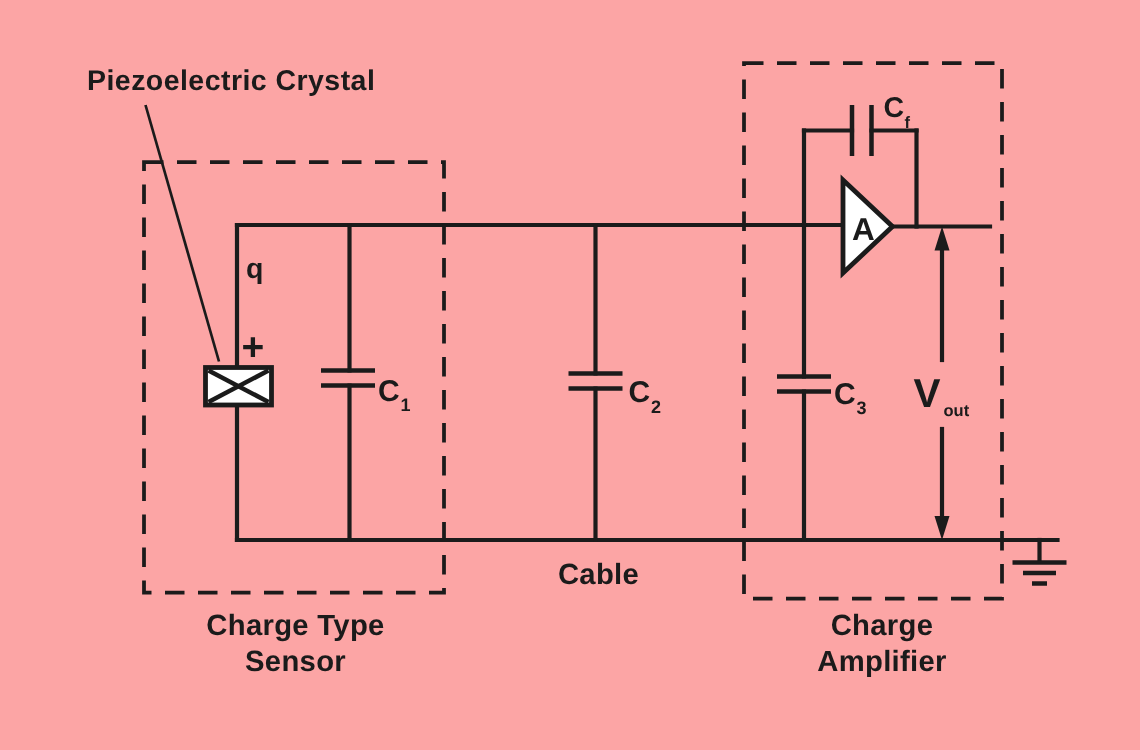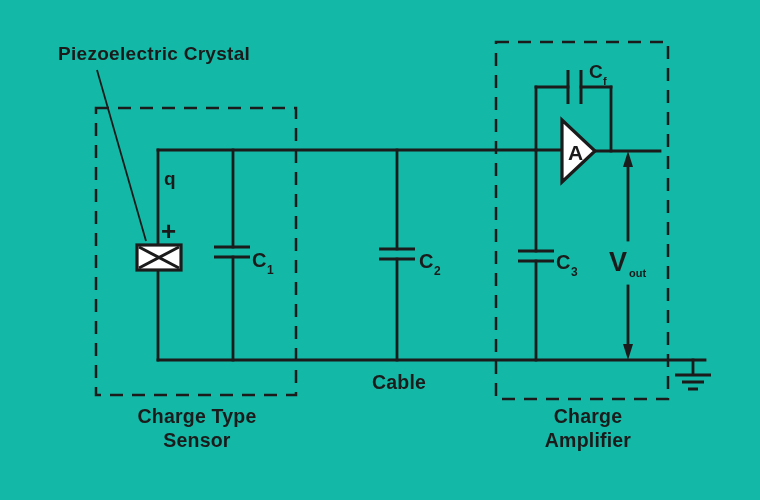--- a/index.html
+++ b/index.html
@@ -1,18 +1,18 @@
 <!DOCTYPE html>
 <html><head>
 <meta charset="utf-8">
 <style>
   html, body { margin: 0; padding: 0; background: #ffffff; }
   .stage {
     width: 760px; height: 500px;
-    background: #14b8a6;
+    background: #fca5a5;
     position: relative;
     overflow: hidden;
   }
   svg { display: block; }
   svg text {
     font-family: "Liberation Sans", sans-serif;
     fill: currentColor;
   }
   .caption { font-size: 19.5px; font-weight: 600; letter-spacing: 0.2px; }
   .annot   { font-size: 19px;  font-weight: 600; letter-spacing: 0.3px; }

